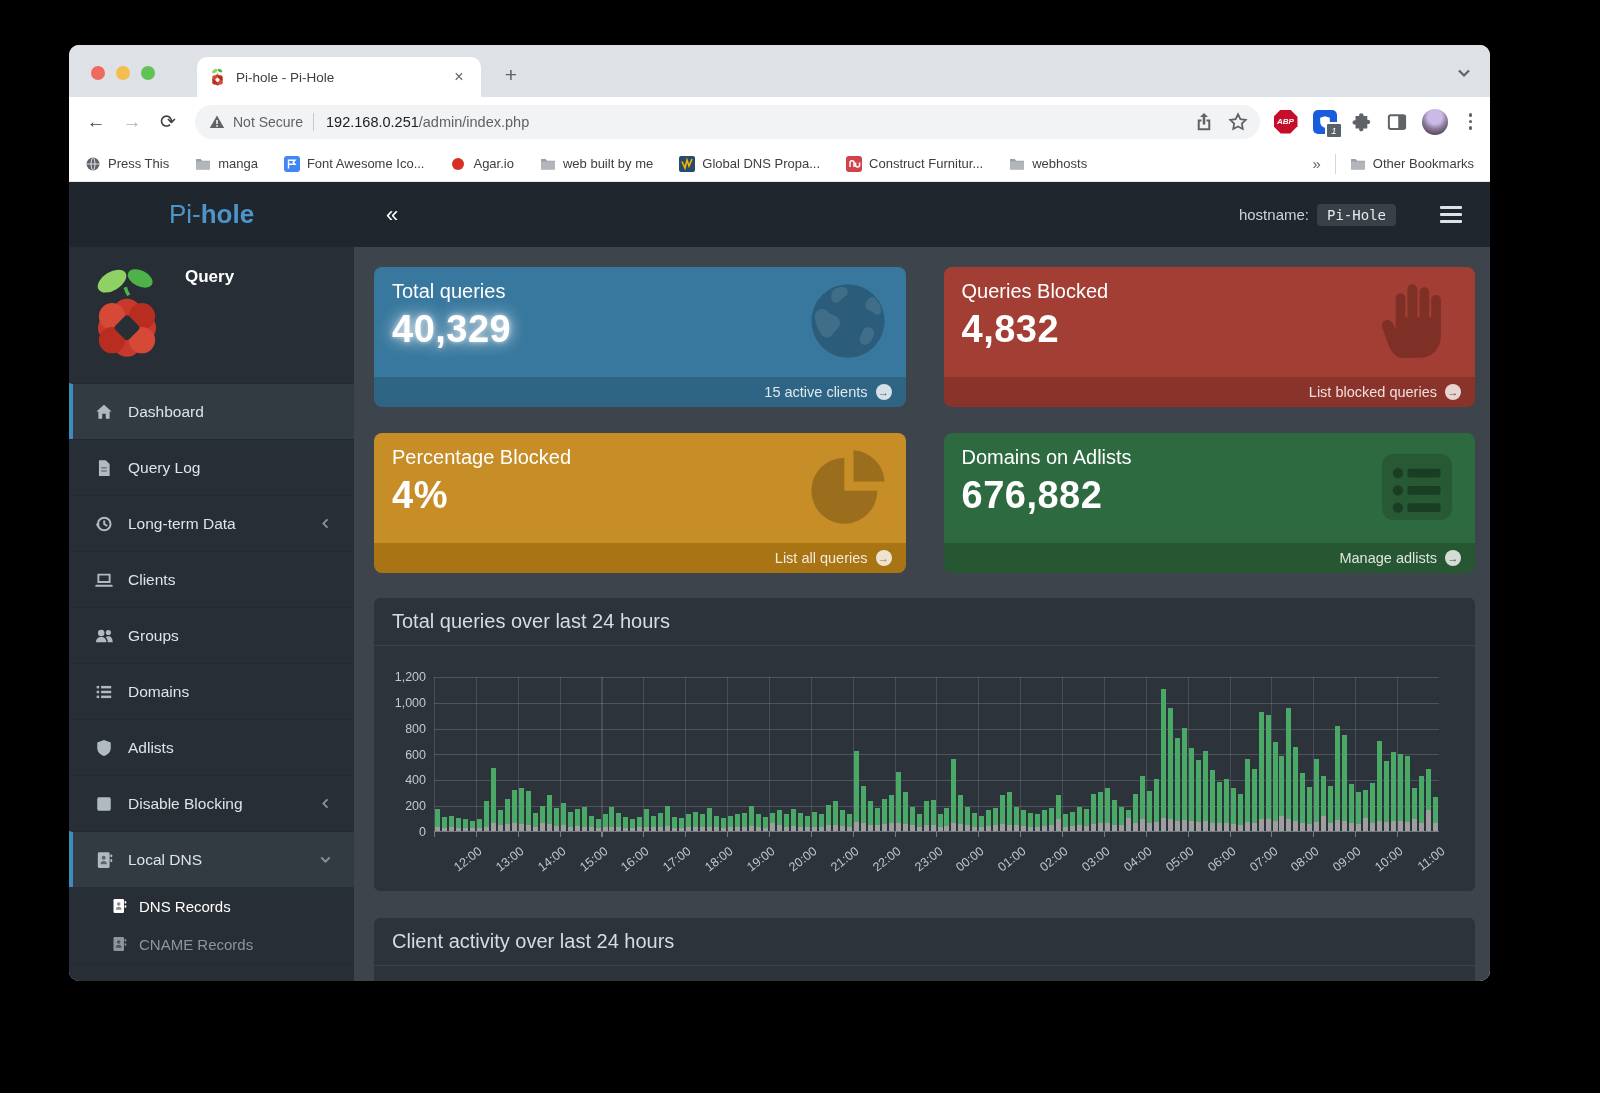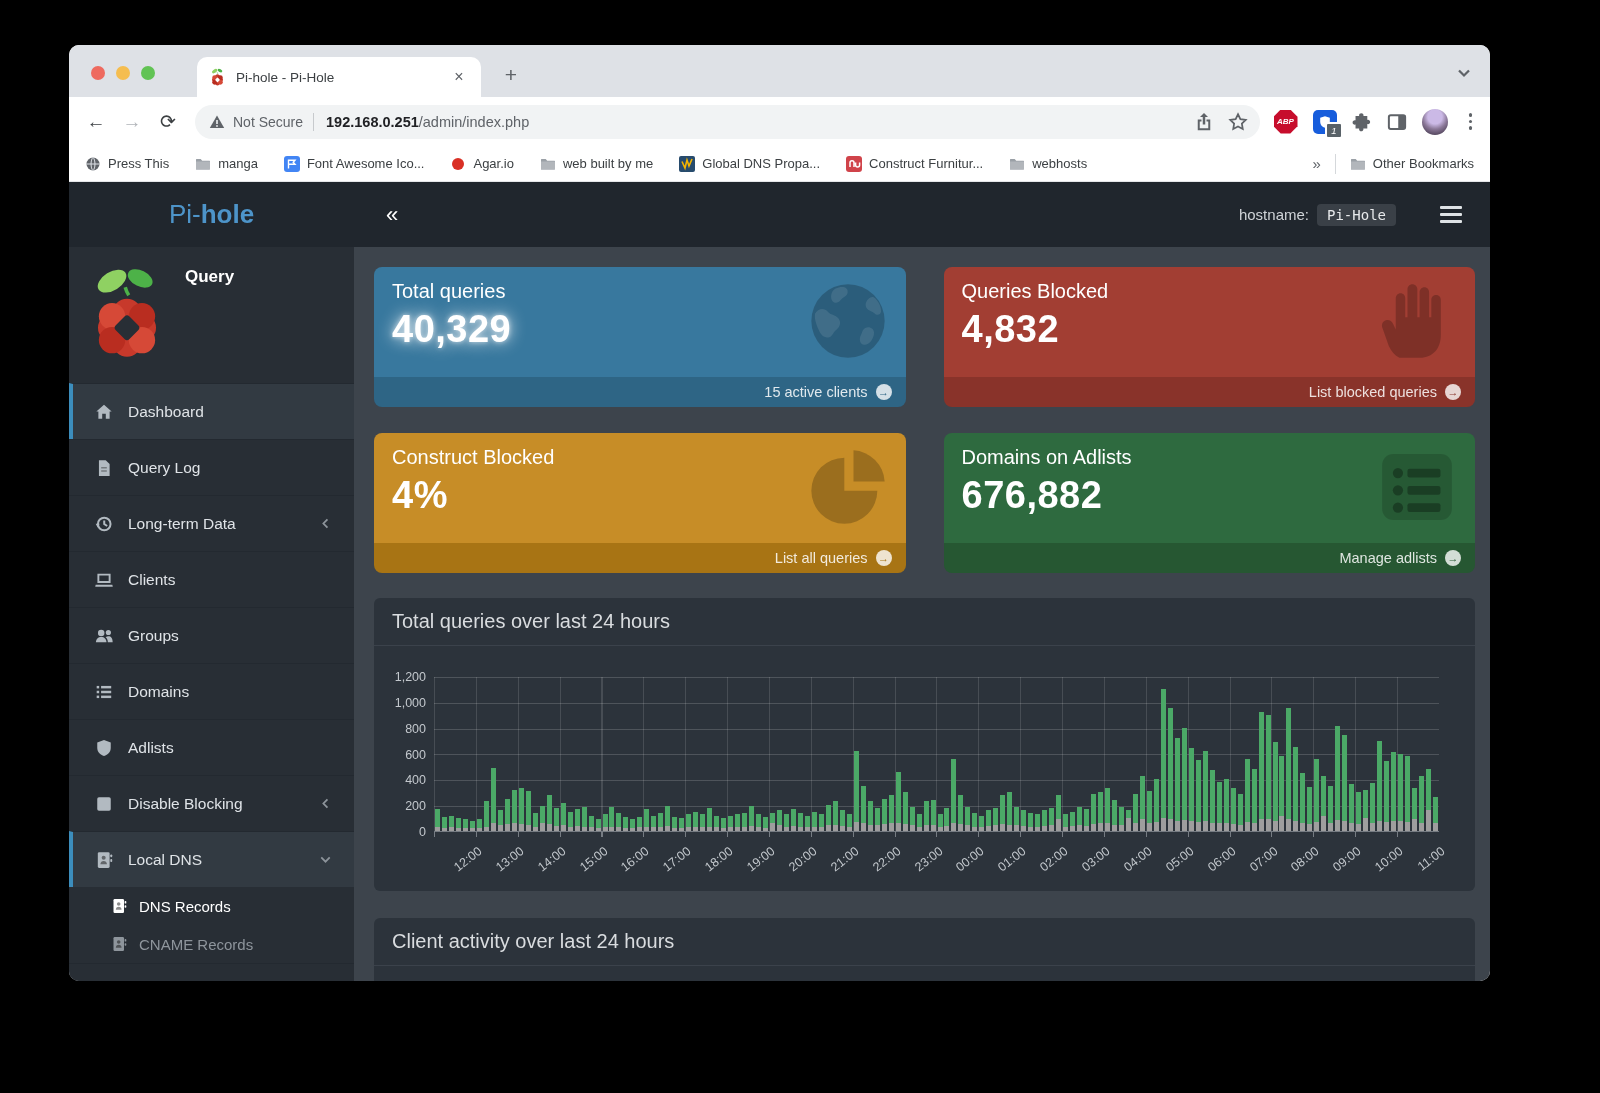--- a/index.html
+++ b/index.html
@@ -234,21 +234,21 @@
     <div class="navbtn dis">→</div>
     <div class="navbtn">⟳</div>
     <div class="urlbar">
       <svg width="16" height="16" viewBox="0 0 16 16">
           <path d="M8 1.5 15.2 14H.8z" fill="#5f6368"></path>
           <rect x="7.2" y="6" width="1.6" height="4" fill="#f1f3f4"></rect>
           <rect x="7.2" y="11.2" width="1.6" height="1.6" fill="#f1f3f4"></rect>
         </svg>
       <span class="sec">Not Secure</span>
       <span class="urldiv"></span>
-      <span class="urltext"><b class="urldomain" style="font-weight:bold">192.168.0.251</b><span class="urlpath">/admin/index.php</span></span>
+      <span class="urltext"><b class="urldomain" style="font-weight:normal">192.168.0.251</b><span class="urlpath">/admin/index.php</span></span>
       <svg class="pillicon" viewBox="0 0 16 16">
           <g fill="#5f6368">
             <path d="M8 .8l3.2 3.2H9v6H7V4H4.8z"></path>
             <path d="M3 6h3v1.6H4.6V13h6.8V7.6H10V6h3v8.6H3z"></path>
           </g>
         </svg>
       <svg class="pillicon" viewBox="0 0 16 16">
           <path d="M8 1.8l1.9 3.9 4.3.6-3.1 3 .7 4.3L8 11.6l-3.8 2 .7-4.3-3.1-3 4.3-.6z" fill="none" stroke="#5f6368" stroke-width="1.4"></path>
         </svg>
     </div>
@@ -478,21 +478,21 @@
                   <path fill="rgba(0,0,0,.22)" d="M7.2 22c-1.3-.6-2.2-1.7-2.9-3.2L2.6 14c-.4-1 0-1.9.9-2.2.8-.3 1.6.1 2 1l.7 1.5V5.8c0-.8.6-1.4 1.3-1.4.8 0 1.3.6 1.3 1.4V11h.6V3.4c0-.8.6-1.4 1.3-1.4.8 0 1.4.6 1.4 1.4V11h.6V4.2c0-.8.6-1.4 1.3-1.4.8 0 1.3.6 1.3 1.4V11h.6V6.2c0-.8.6-1.3 1.3-1.3s1.3.5 1.3 1.3v9.6c0 3.7-2.2 6.2-5.6 6.2z"></path>
                 </svg>
               </div>
               <div class="cardfooter" style="background:#89332a">
                 <span>List blocked queries</span>
                 <span class="cararrow" style="color:#89332a">→</span>
               </div>
             </div>
             <div class="card">
               <div class="cardmain" style="background:#c78d27">
-                <div class="cardtitle">Construct Blocked</div>
+                <div class="cardtitle">Percentage Blocked</div>
                 <div class="cardvalue">4%</div>
                 <svg class="cicon" viewBox="0 0 24 24">
                   <path fill="rgba(0,0,0,.22)" d="M11 4a9 9 0 1 0 9 9h-9z"></path>
                   <path fill="rgba(0,0,0,.22)" d="M13.5 2a9 9 0 0 1 8.5 8.5h-8.5z"></path>
                 </svg>
               </div>
               <div class="cardfooter" style="background:#a87414">
                 <span>List all queries</span>
                 <span class="cararrow" style="color:#a87414">→</span>
               </div>

